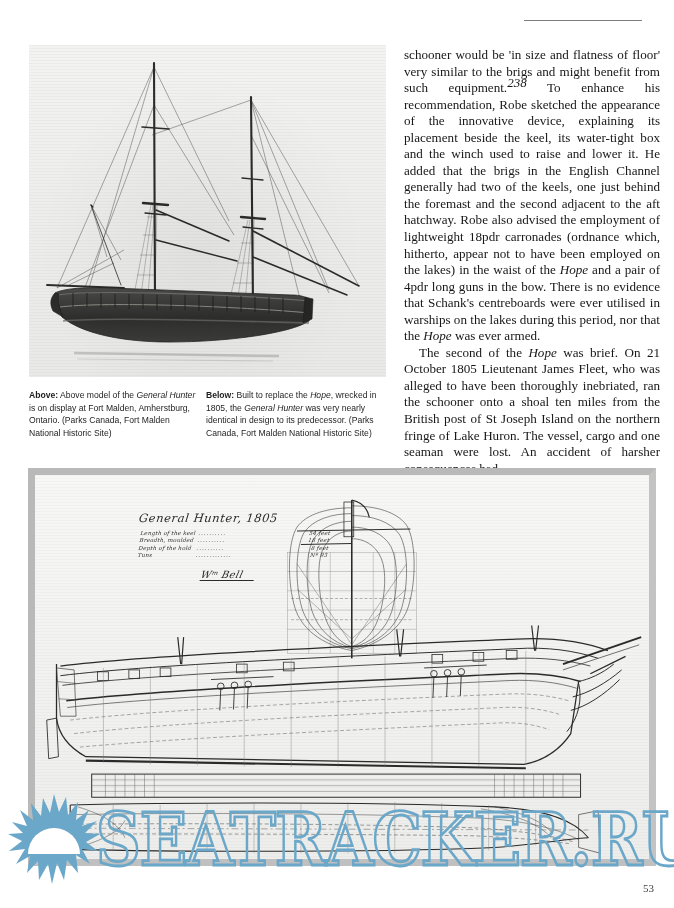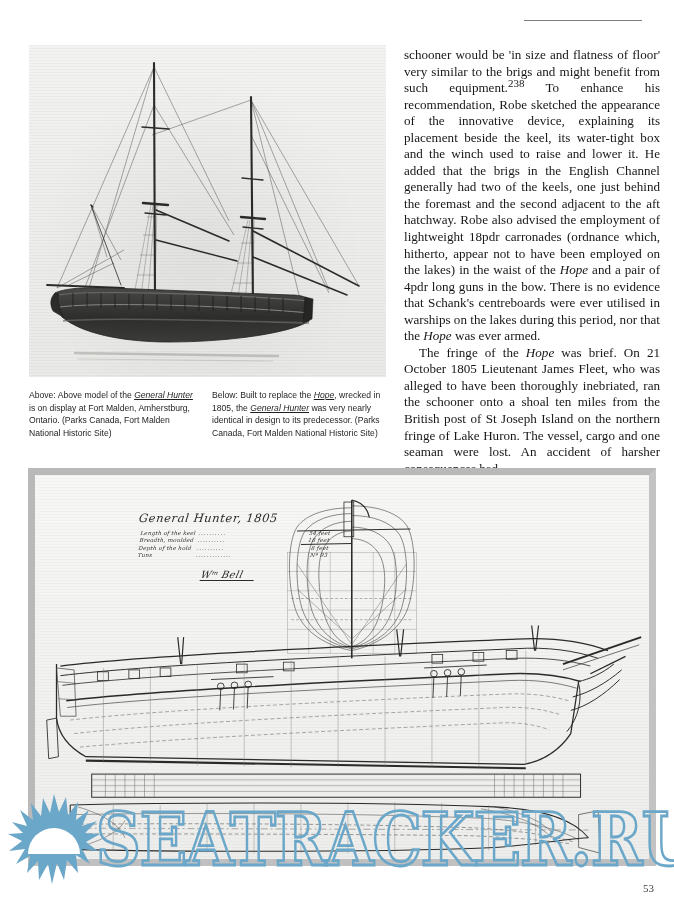--- a/index.html
+++ b/index.html
@@ -68,41 +68,41 @@
   .ship-photo-svg { position: absolute; inset: 0; width: 100%; height: 100%; display:block; }
 
   
   .caption {
     position: absolute;
     font-family: "Liberation Sans", sans-serif;
     font-size: 8.6px;
     line-height: 12.6px;
     color: #1e1e1e;
   }
-  .caption b { font-weight: normal; text-align: center; }
-  .caption i { font-style: italic; text-decoration: underline; }
+  .caption b { font-weight: bold; text-align: center; }
+  .caption i { font-style: italic; }
   .caption-left  { left: 29px;  top: 389px; width: 172px; }
-  .caption-right { left: 212px; top: 389px; width: 172px; }
+  .caption-right { left: 206px; top: 389px; width: 172px; }
 
   
   .body-col {
     position: absolute;
     left: 404px;
     top: 47px;
     width: 256px;
     font-size: 13.1px;
     line-height: 16.55px;
     text-align: justify;
     text-justify: inter-word;
     color: #171717;
   }
   .body-col p { margin: 0; }
   .body-col p + p { text-indent: 15px; }
   .body-col i { font-style: italic; }
-  .body-col sup { font-size: 11px; vertical-align: super; line-height: 0; }
+  .body-col sup { font-size: 13px; vertical-align: super; line-height: 0; font-style: italic; }
 
   
   .plan-figure {
     position: absolute;
     left: 28px;
     top: 468px;
     width: 628px;
     height: 398px;
   }
   .plan-border {
@@ -334,21 +334,21 @@
 <div class="caption caption-left">
   <b>Above:</b><span> Above model of the </span><i>General Hunter</i><span> is on display at Fort Malden, Amherstburg, Ontario. (Parks Canada, Fort Malden National Historic Site)</span>
 </div>
 
 <div class="caption caption-right">
   <b>Below:</b><span> Built to replace the </span><i>Hope</i><span>, wrecked in 1805, the </span><i>General Hunter</i><span> was very nearly identical in design to its predecessor. (Parks Canada, Fort Malden National Historic Site)</span>
 </div>
 
 <div class="body-col">
   <p><span>schooner would be 'in size and flatness of floor' very similar to the brigs and might benefit from such equipment.</span><sup>238</sup><span> To enhance his recommendation, Robe sketched the appearance of the innovative device, explaining its placement beside the keel, its water-tight box and the winch used to raise and lower it. He added that the brigs in the English Channel generally had two of the keels, one just behind the foremast and the second adjacent to the aft hatchway. Robe also advised the employment of lightweight 18pdr carronades (ordnance which, hitherto, appear not to have been employed on the lakes) in the waist of the </span><i>Hope</i><span> and a pair of 4pdr long guns in the bow. There is no evidence that Schank's centreboards were ever utilised in warships on the lakes during this period, nor that the </span><i>Hope</i><span> was ever armed.</span></p>
-  <p><span>The fringe of the </span><i>Hope</i><span> was brief. On 21 October 1805 Lieutenant James Fleet, who was alleged to have been thoroughly inebriated, ran the schooner onto a shoal ten miles from the British post of St Joseph Island on the northern fringe of Lake Huron. The vessel, cargo and one seaman were lost. An accident of harsher consequences had</span></p>
+  <p><span>The second of the </span><i>Hope</i><span> was brief. On 21 October 1805 Lieutenant James Fleet, who was alleged to have been thoroughly inebriated, ran the schooner onto a shoal ten miles from the British post of St Joseph Island on the northern fringe of Lake Huron. The vessel, cargo and one seaman were lost. An accident of harsher consequences had</span></p>
 </div>
 
 <figure class="plan-figure" style="margin:0;">
   <div class="plan-border">
     <svg class="plan-svg" viewBox="0 0 628 398" preserveAspectRatio="none">
       <g fill="none" stroke="#3c3c3c" stroke-width="0.6">
 
         <g>
 
           <g stroke="#8a8a8a" stroke-width="0.4">

